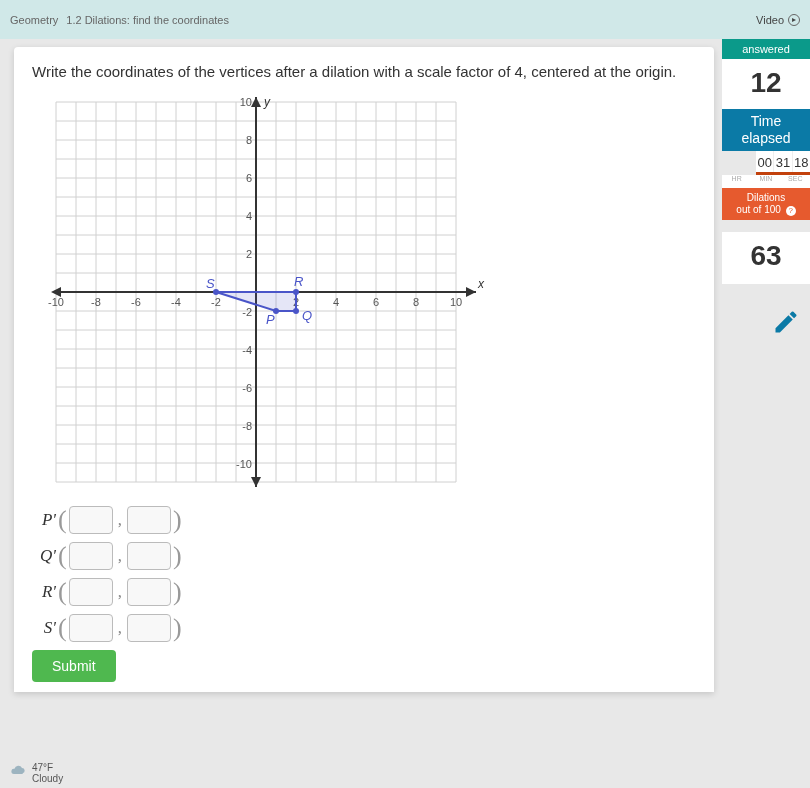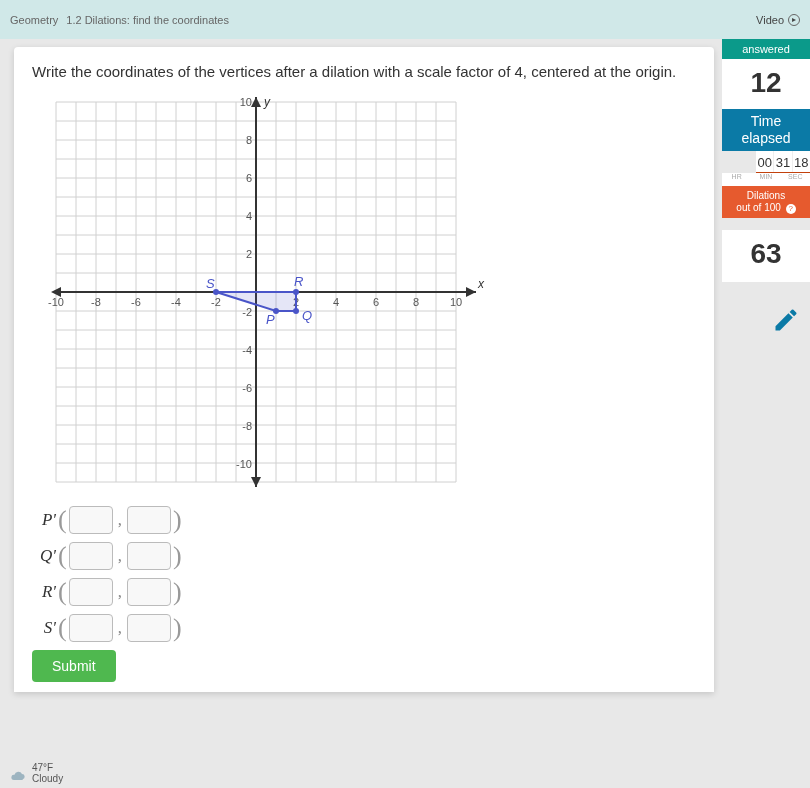--- a/index.html
+++ b/index.html
@@ -99,21 +99,21 @@
   background: #0b7aa6;
   color: #fff;
   font-size: 14px;
   text-align: center;
   padding: 4px 0;
   line-height: 1.2;
 }
 .time-grid {
   display: flex;
   background: #fff;
-  border-bottom: 1px solid #c2410c;
+  border-bottom: 3px solid #c2410c;
   margin-left: 34px;
 }
 .time-cell {
   flex: 1;
   text-align: center;
   padding: 4px 0 2px 0;
   font-size: 13px;
   color: #333;
   border-right: 1px solid #eee;
 }
@@ -130,21 +130,21 @@
 }
 .smart-head .q { display:inline-block; width:10px; height:10px; background:#fff; color:#e65a2e; border-radius:50%; font-size:8px; line-height:10px; margin-left:2px;}
 .score-box { background:#fff; text-align:center; padding:8px 0 12px 0;margin-top:12px;}
 .score-box .num { font-size: 28px; font-weight:bold; color:#333;}
 .pencil { margin:24px 0 0 50px; }
 .weather {
   position: absolute;
   bottom: 4px;
   left: 10px;
   display: flex;
-  align-items: flex-end;
+  align-items: flex-start;
   gap: 6px;
   font-size: 10px;
   color: #555;
 }
 .weather-icon { width:16px; height:16px; }
 </style>
 </head>
 <body>
 
 <div class="topbar">

